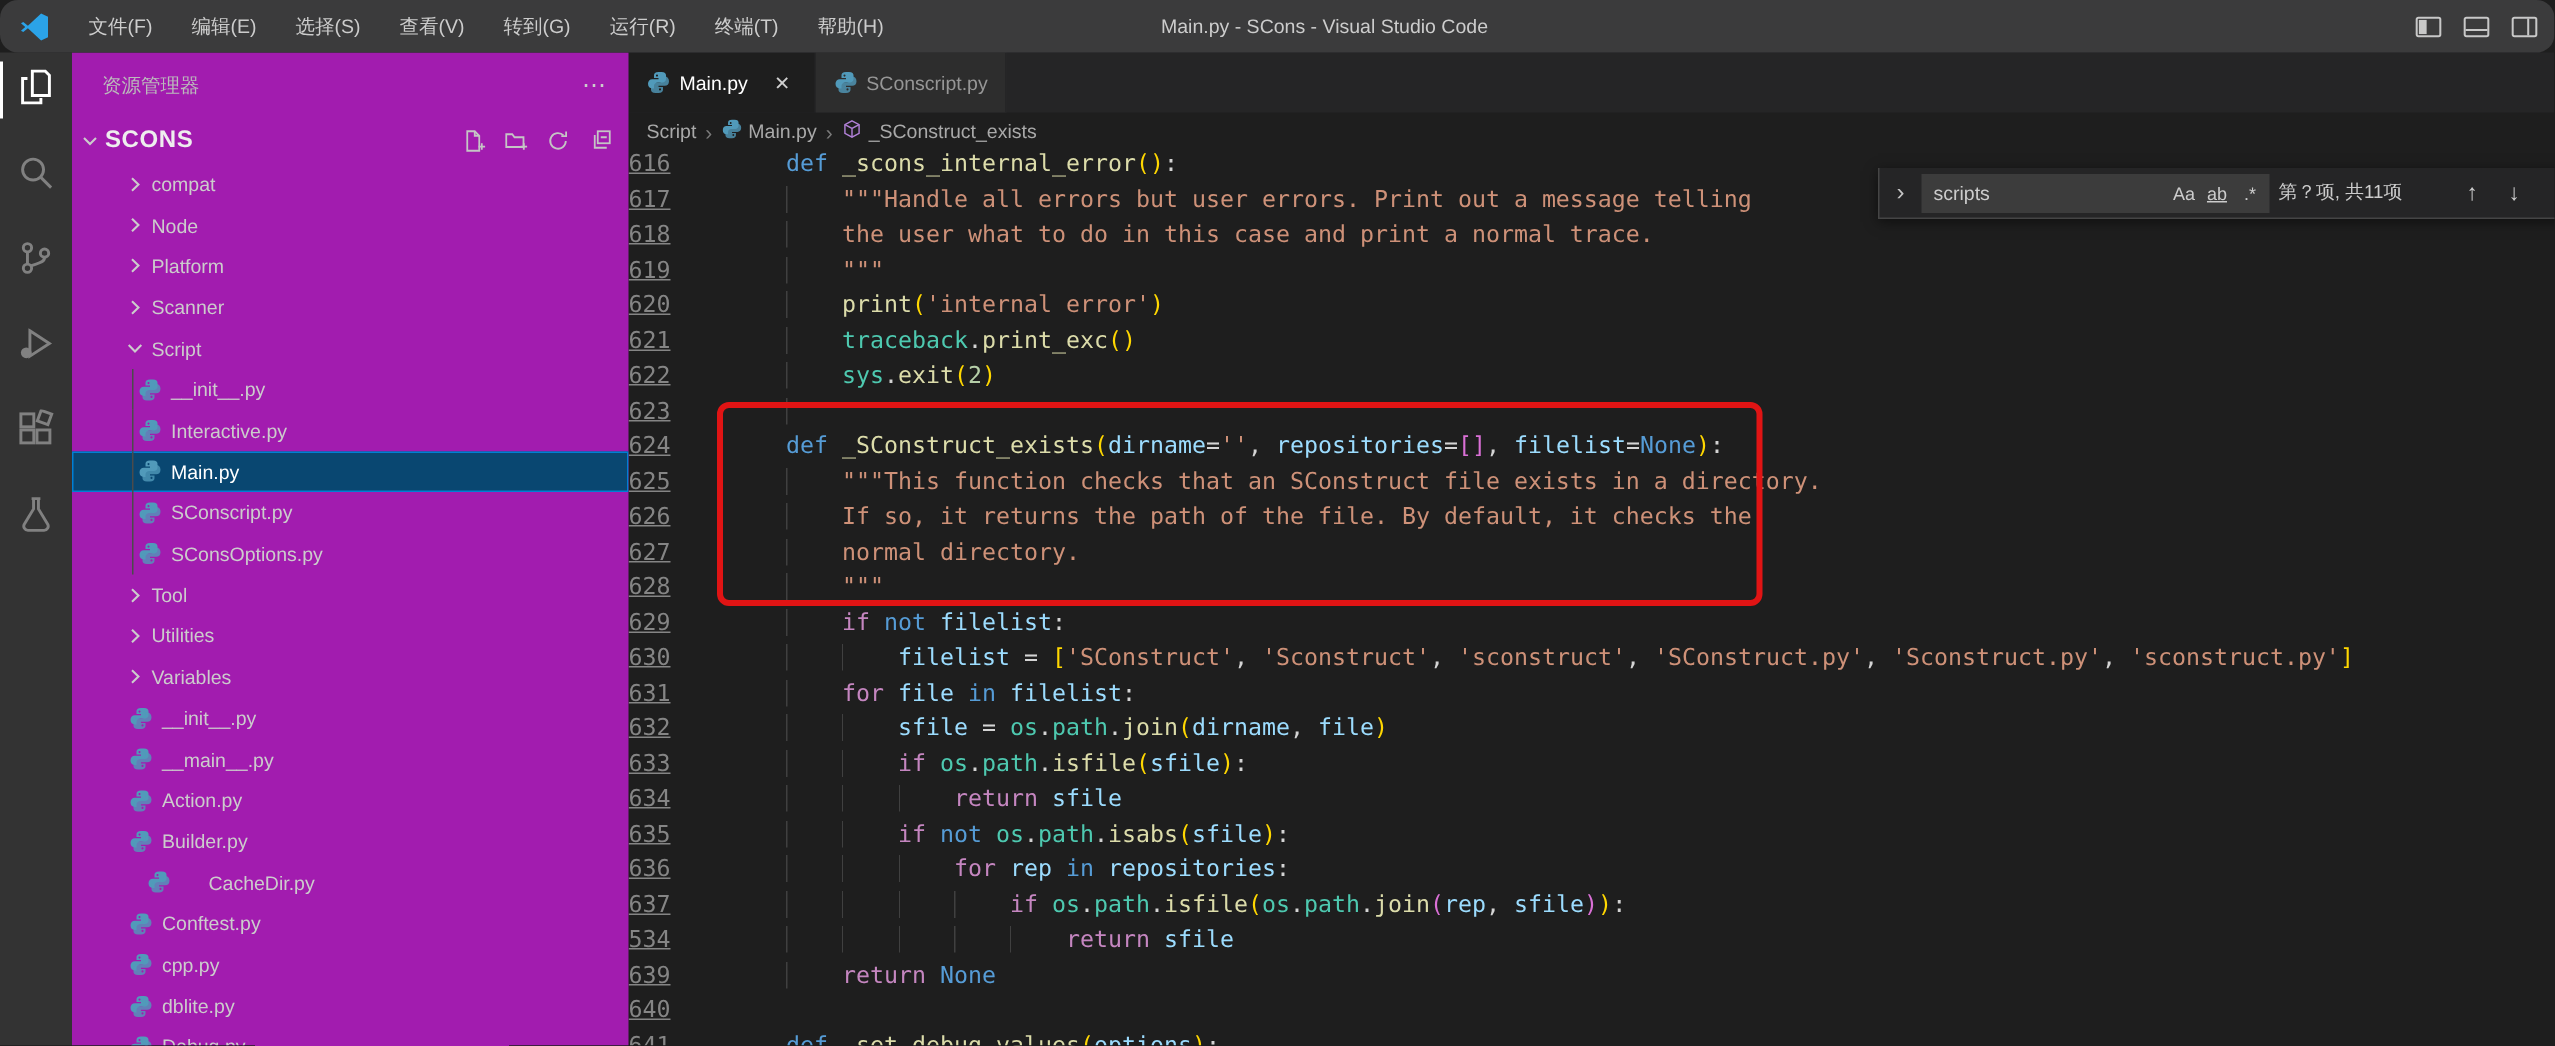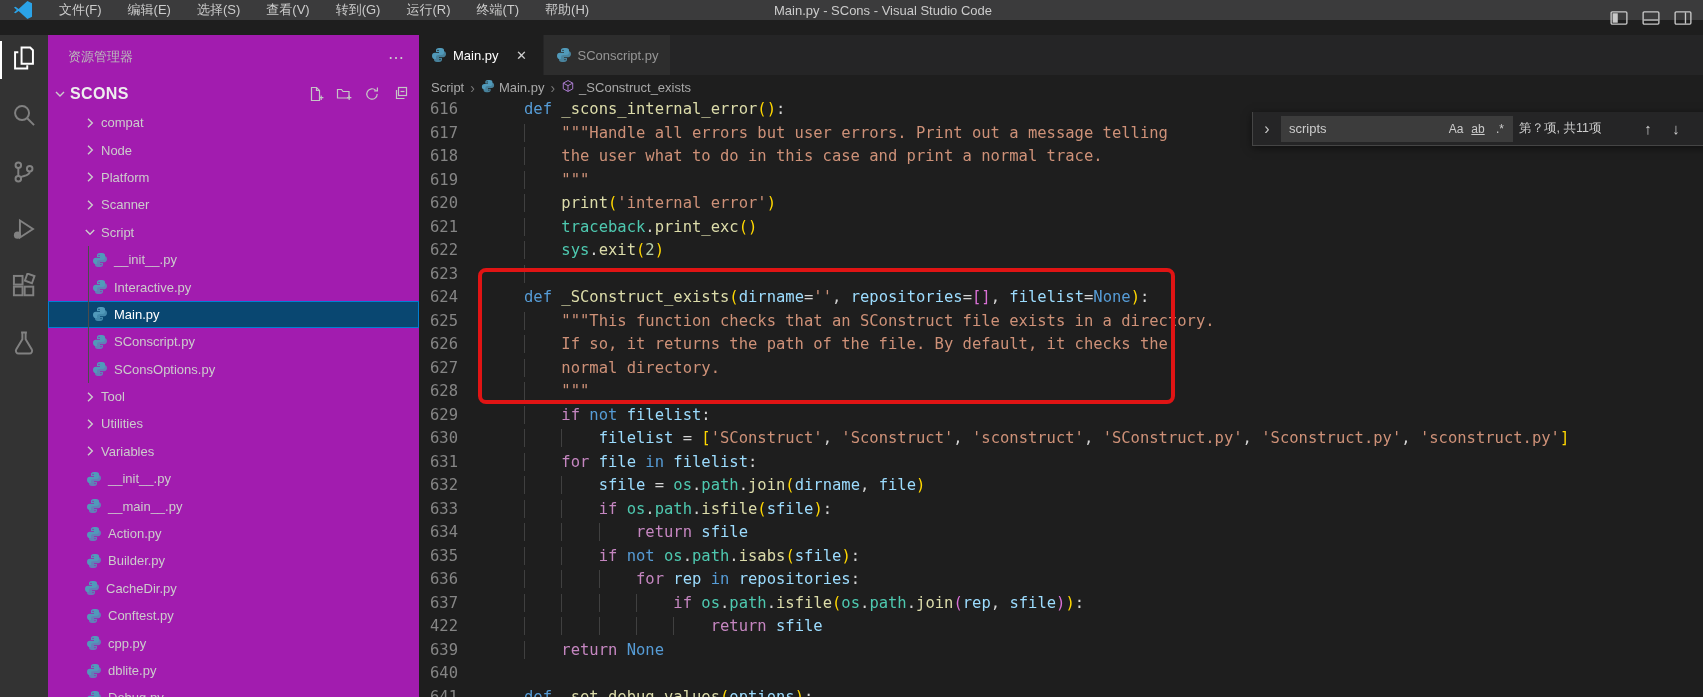--- a/index.html
+++ b/index.html
@@ -1,22 +1,22 @@
 <!DOCTYPE html>
 <html><head>
 <meta charset="utf-8">
 <style>
   * { margin:0; padding:0; box-sizing:border-box; }
   html,body { width:1703px; height:697px; overflow:hidden; background:#1e1e1e;
     font-family:"Liberation Sans", sans-serif; }
   body { position:relative; }
 
   
-  .titlebar { position:absolute; left:0; top:0; width:100%; height:20px;
-    background:#3b3b3c; display:flex; align-items:center; color:#cccccc; z-index:10; }
+  .titlebar { position:absolute; left:0; top:0; width:100%; height:35px;
+    background:#3b3b3c; display:flex; align-items:center; color:#cccccc; z-index:10;border-radius:12px; }
   .logo { width:22px; height:22px; margin:0 14px 0 12px; display:flex; align-items:center; }
   .menus { display:flex; gap:4px; }
   .menu-item { font-size:13px; padding:4px 11px; border-radius:4px; cursor:default; white-space:nowrap; }
   .wintitle { position:absolute; left:883px; transform:translateX(-50%); font-size:13px; color:#cccccc; white-space:nowrap; }
   .winicons { position:absolute; right:8px; top:0; height:35px; display:flex; align-items:center; gap:8px; }
   .winicons span { width:24px; height:24px; display:flex; align-items:center; justify-content:center; color:#c8c8c8; }
 
   
   .activitybar { position:absolute; left:0; top:35px; bottom:0; width:48px; background:#333333; z-index:5; }
   .act-item { width:48px; height:50px; display:flex; align-items:center; justify-content:center;
@@ -57,21 +57,21 @@
   .tab .closex { margin-left:14px; font-size:13px; color:#d0d0d0; width:18px; text-align:center; border-radius:3px; }
   .breadcrumb { height:25px; display:flex; align-items:center; font-size:13px; color:#a9a9a9; padding-left:12px; gap:4px; }
   .breadcrumb .sep { color:#7a7a7a; font-size:14px; margin:0 2px; }
   .breadcrumb .bc-item { display:flex; align-items:center; gap:4px; cursor:pointer; }
   .breadcrumb .bc-item svg { width:14px; height:14px; }
 
   .code { position:absolute; left:0; right:0; top:65px; bottom:0; overflow:hidden;
     font-family:"DejaVu Sans Mono", monospace; font-size:15.5px; }
   .cl { display:flex; height:23.5px; line-height:23.5px; }
   .cl:first-child { margin-top:-2px; }
-  .ln { width:50px; flex:none; text-align:center; color:#858585; user-select:none; }
+  .ln { width:50px; flex:none; text-align:left; color:#858585; user-select:none;text-decoration:underline; }
   .lc { padding-left:55px; white-space:pre; color:#d4d4d4; }
   .ig { white-space:pre; box-shadow:inset 1px 0 0 #404040; }
   .kb{color:#569cd6}.kp{color:#c586c0}.fn{color:#dcdcaa}.md{color:#4ec9b0}.vr{color:#9cdcfe}
   .st{color:#ce9178}.nm{color:#b5cea8}.pl{color:#d4d4d4}.b1{color:#ffd700}.b2{color:#da70d6}
 
   
   .findwidget { position:absolute; left:1252px; top:112px; width:480px; height:34px; background:#252526;
     border:1px solid #454545; border-top:none; box-shadow:0 2px 8px rgba(0,0,0,.5);
     display:flex; align-items:center; padding:0 6px; gap:6px; z-index:40; }
   .fw-toggle { width:16px; height:26px; display:flex; align-items:center; justify-content:center; color:#c5c5c5; }
@@ -318,21 +318,21 @@
           </svg></span>
         <span>Action.py</span>
       </div>
       <div class="tree-row" style="padding-left: 38px;">
         <span class="ficon"><svg viewBox="0 0 16 16">
             <path fill="#519aba" d="M8 1C5.8 1 5 2 5 3.2V5h3v.8H3.8C2.2 5.8 1 6.9 1 8.9c0 2 1.2 3.1 2.8 3.1H5v-1.7C5 8.9 6.1 8 7.5 8h3C11.8 8 13 7 13 5.6V3.2C13 2 12.2 1 10 1H8zM7 2.7a.7.7 0 110 1.4.7.7 0 010-1.4z"></path>
             <path fill="#519aba" opacity=".8" d="M8 15c2.2 0 3-1 3-2.2V11H8v-.8h4.2c1.6 0 2.8-1.1 2.8-3.1 0-2-1.2-3.1-2.8-3.1H11v1.7C11 7.1 9.9 8 8.5 8h-3C4.2 8 3 9 3 10.4v2.4C3 14 3.8 15 6 15h2zm1-1.7a.7.7 0 110-1.4.7.7 0 010 1.4z"></path>
           </svg></span>
         <span>Builder.py</span>
       </div>
-      <div class="tree-row" style="padding-left: 36px;">
+      <div class="tree-row" style="padding-left: 50px; gap: 19px;">
         <span class="ficon"><svg viewBox="0 0 16 16">
             <path fill="#519aba" d="M8 1C5.8 1 5 2 5 3.2V5h3v.8H3.8C2.2 5.8 1 6.9 1 8.9c0 2 1.2 3.1 2.8 3.1H5v-1.7C5 8.9 6.1 8 7.5 8h3C11.8 8 13 7 13 5.6V3.2C13 2 12.2 1 10 1H8zM7 2.7a.7.7 0 110 1.4.7.7 0 010-1.4z"></path>
             <path fill="#519aba" opacity=".8" d="M8 15c2.2 0 3-1 3-2.2V11H8v-.8h4.2c1.6 0 2.8-1.1 2.8-3.1 0-2-1.2-3.1-2.8-3.1H11v1.7C11 7.1 9.9 8 8.5 8h-3C4.2 8 3 9 3 10.4v2.4C3 14 3.8 15 6 15h2zm1-1.7a.7.7 0 110-1.4.7.7 0 010 1.4z"></path>
           </svg></span>
         <span>CacheDir.py</span>
       </div>
       <div class="tree-row" style="padding-left: 38px;">
         <span class="ficon"><svg viewBox="0 0 16 16">
             <path fill="#519aba" d="M8 1C5.8 1 5 2 5 3.2V5h3v.8H3.8C2.2 5.8 1 6.9 1 8.9c0 2 1.2 3.1 2.8 3.1H5v-1.7C5 8.9 6.1 8 7.5 8h3C11.8 8 13 7 13 5.6V3.2C13 2 12.2 1 10 1H8zM7 2.7a.7.7 0 110 1.4.7.7 0 010-1.4z"></path>
             <path fill="#519aba" opacity=".8" d="M8 15c2.2 0 3-1 3-2.2V11H8v-.8h4.2c1.6 0 2.8-1.1 2.8-3.1 0-2-1.2-3.1-2.8-3.1H11v1.7C11 7.1 9.9 8 8.5 8h-3C4.2 8 3 9 3 10.4v2.4C3 14 3.8 15 6 15h2zm1-1.7a.7.7 0 110-1.4.7.7 0 010 1.4z"></path>
@@ -485,21 +485,21 @@
       </div>
       <div class="cl">
         <span class="ln">636</span>
         <span class="lc"><span class="ig">    </span><span class="ig">    </span><span class="ig">    </span><span class="kp">for</span><span class="pl"> </span><span class="vr">rep</span><span class="pl"> </span><span class="kb">in</span><span class="pl"> </span><span class="vr">repositories</span><span class="pl">:</span></span>
       </div>
       <div class="cl">
         <span class="ln">637</span>
         <span class="lc"><span class="ig">    </span><span class="ig">    </span><span class="ig">    </span><span class="ig">    </span><span class="kp">if</span><span class="pl"> </span><span class="md">os</span><span class="pl">.</span><span class="md">path</span><span class="pl">.</span><span class="fn">isfile</span><span class="b1">(</span><span class="md">os</span><span class="pl">.</span><span class="md">path</span><span class="pl">.</span><span class="fn">join</span><span class="b2">(</span><span class="vr">rep</span><span class="pl">, </span><span class="vr">sfile</span><span class="b2">)</span><span class="b1">)</span><span class="pl">:</span></span>
       </div>
       <div class="cl">
-        <span class="ln">422</span>
+        <span class="ln">534</span>
         <span class="lc"><span class="ig">    </span><span class="ig">    </span><span class="ig">    </span><span class="ig">    </span><span class="ig">    </span><span class="kp">return</span><span class="pl"> </span><span class="vr">sfile</span></span>
       </div>
       <div class="cl">
         <span class="ln">639</span>
         <span class="lc"><span class="ig">    </span><span class="kp">return</span><span class="pl"> </span><span class="kb">None</span></span>
       </div>
       <div class="cl">
         <span class="ln">640</span>
         <span class="lc"></span>
       </div>

